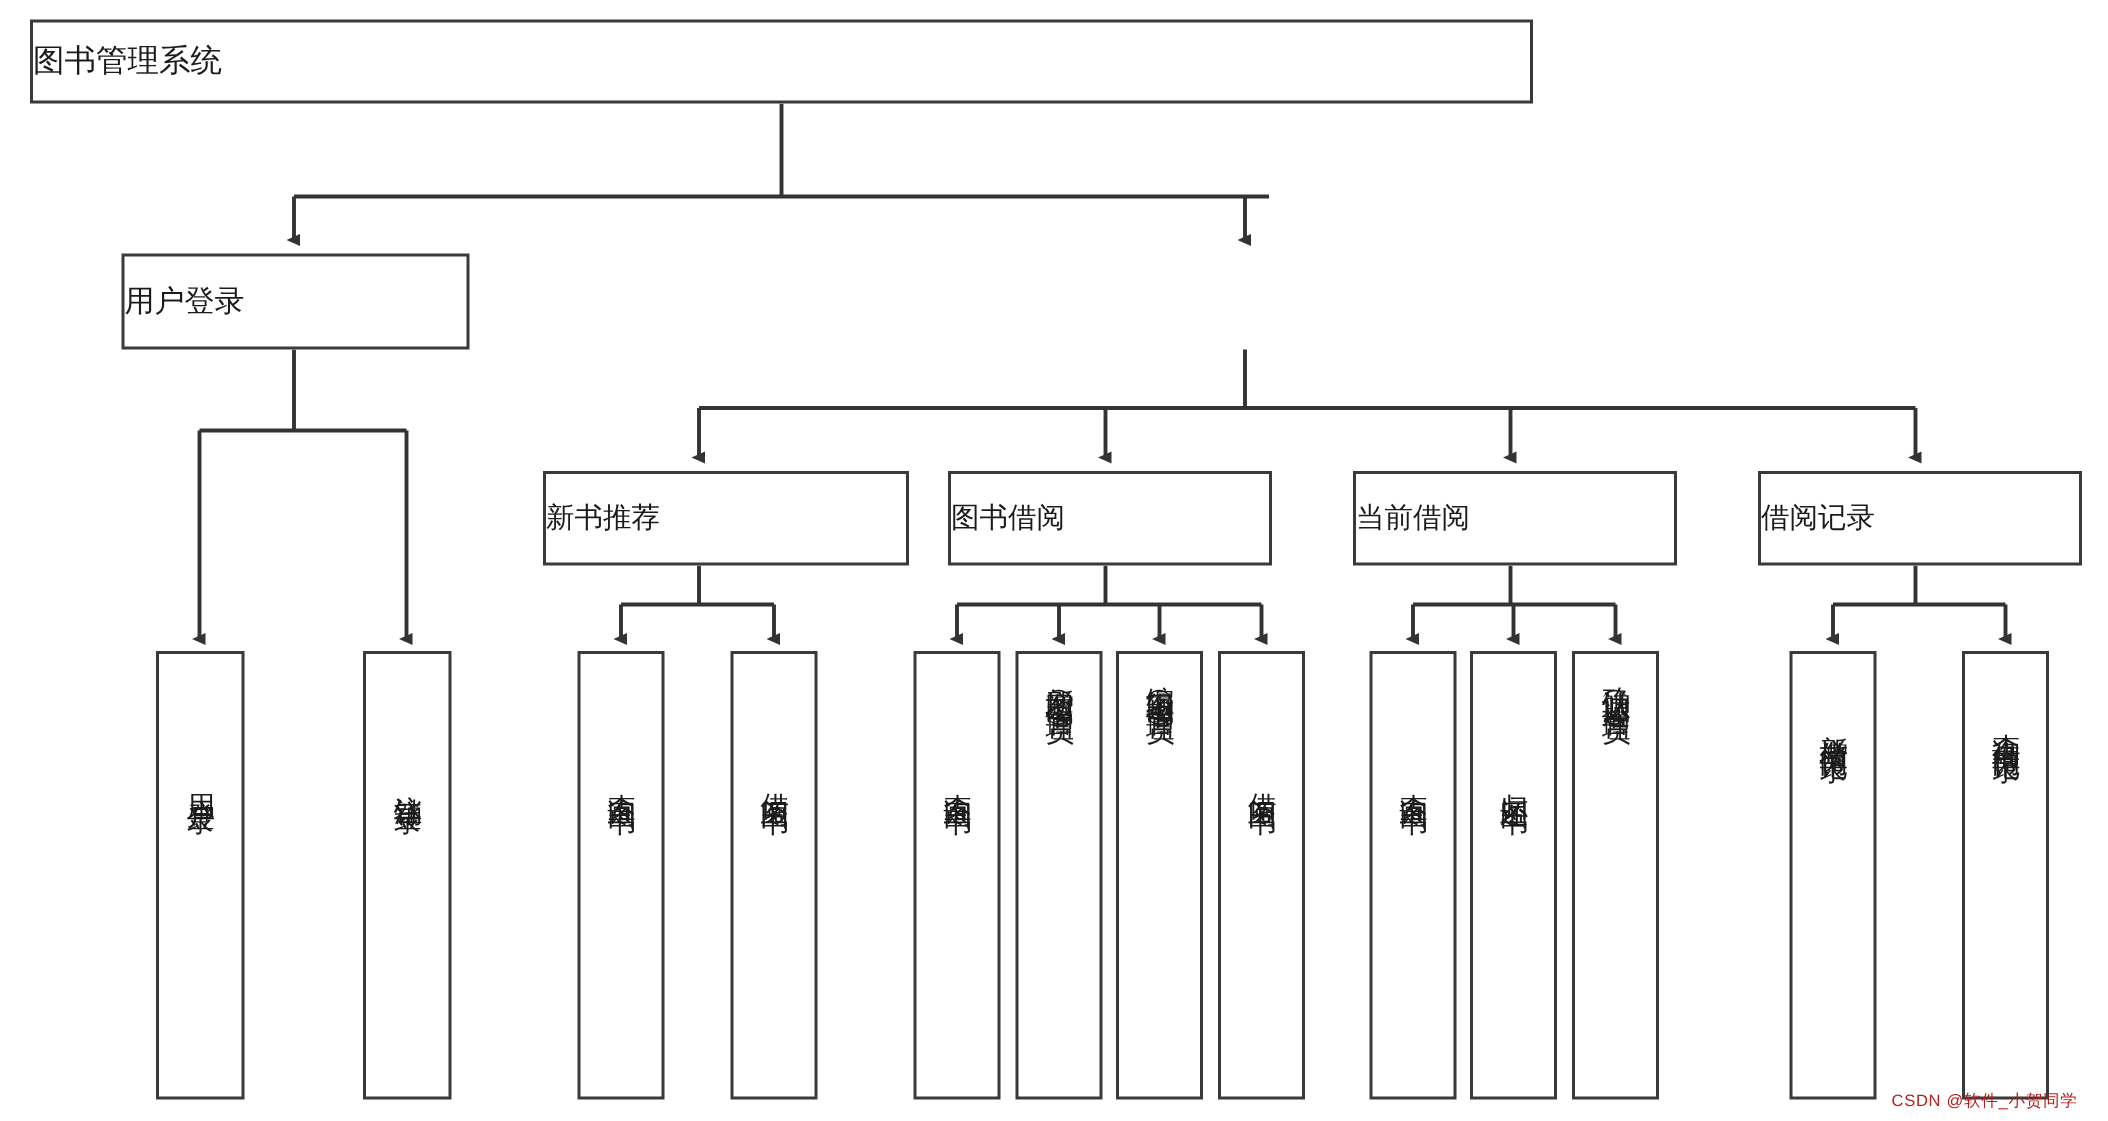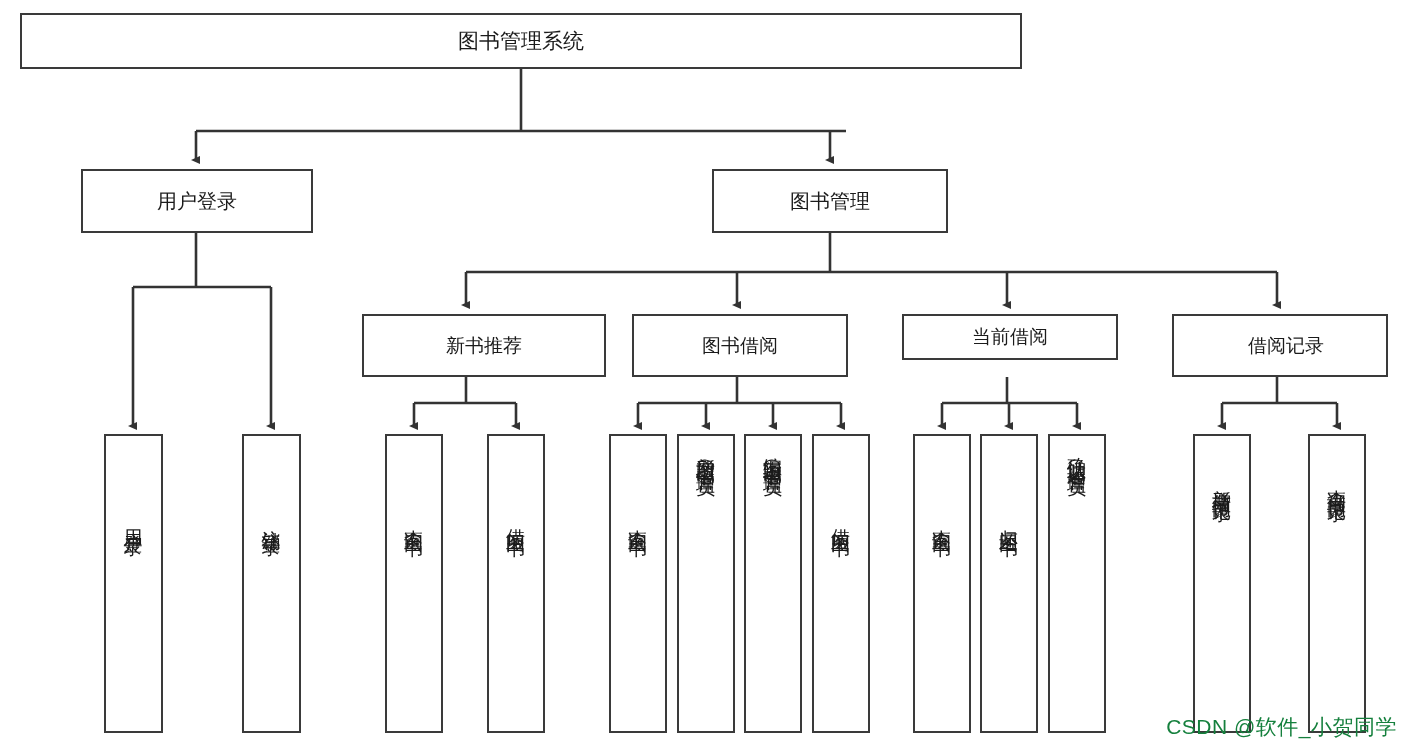--- a/index.html
+++ b/index.html
@@ -26,21 +26,21 @@
     width: 1405px;
     height: 747px;
   }
   .node {
     position: absolute;
     box-sizing: border-box;
     background: #ffffff;
     border: 2px solid #3a3a3a;
     display: flex;
     align-items: center;
-    justify-content: center;
+    justify-content: flex-start;
     color: #1b1b1b;
   }
   .node .label {
     display: block;
     text-align: center;
     white-space: nowrap;
     line-height: 1.12;
   }
   .node-root .label { font-size: 21px; }
   .node-l2 .label { font-size: 20px; }
@@ -56,24 +56,24 @@
     text-orientation: upright;
     -webkit-writing-mode: vertical-rl;
     font-size: 19px;
     letter-spacing: 3px;
     line-height: 1;
     white-space: nowrap;
     text-align: center;
   }
   .watermark {
     position: absolute;
-    right: 8px;
+    right: 20px;
     bottom: 6px;
-    font-size: 21px;
-    color: #15803d;
+    font-size: 11px;
+    color: #b91c1c;
     white-space: nowrap;
     letter-spacing: 0.5px;
   }
 </style>
 </head>
 <body>
 
 <div id="diagram-root">
 
   <svg class="edges" viewBox="0 0 1405 747" xmlns="http://www.w3.org/2000/svg">
@@ -126,34 +126,31 @@
     </g>
   </svg>
 
   <div class="node node-root" style="left:20px; top:13px; width:1002px; height:56px;">
     <span class="label">图书管理系统</span>
   </div>
 
   <div class="node node-l2" style="left:81px; top:169px; width:232px; height:64px;">
     <span class="label">用户登录</span>
   </div>
-  <div class="node node-l2" style="left:712px; top:169px; width:236px; height:64px;">
-    <span class="label">图书管理</span>
-  </div>
 
   <div class="node node-l3" style="left:362px; top:314px; width:244px; height:63px;">
     <span class="label">新书推荐</span>
   </div>
   <div class="node node-l3" style="left:632px; top:314px; width:216px; height:63px;font-family:Liberation Serif, serif;">
     <span class="label">图书借阅</span>
   </div>
-  <div class="node node-l3" style="left:902px; top:314px; width:216px; height:46px;">
+  <div class="node node-l3" style="left:902px; top:314px; width:216px; height:63px;">
     <span class="label">当前借阅</span>
   </div>
-  <div class="node node-l3" style="left:1172px; top:314px; width:216px; height:63px;padding-left:12px;">
+  <div class="node node-l3" style="left:1172px; top:314px; width:216px; height:63px;">
     <span class="label">借阅记录</span>
   </div>
 
   <div class="node node-leaf" style="left:104px; top:434px; width:59px; height:299px; padding-top:78px;">
     <span class="label">用户登录</span>
   </div>
   <div class="node node-leaf" style="left:242px; top:434px; width:59px; height:299px; padding-top:78px;">
     <span class="label">注销登录</span>
   </div>
 

